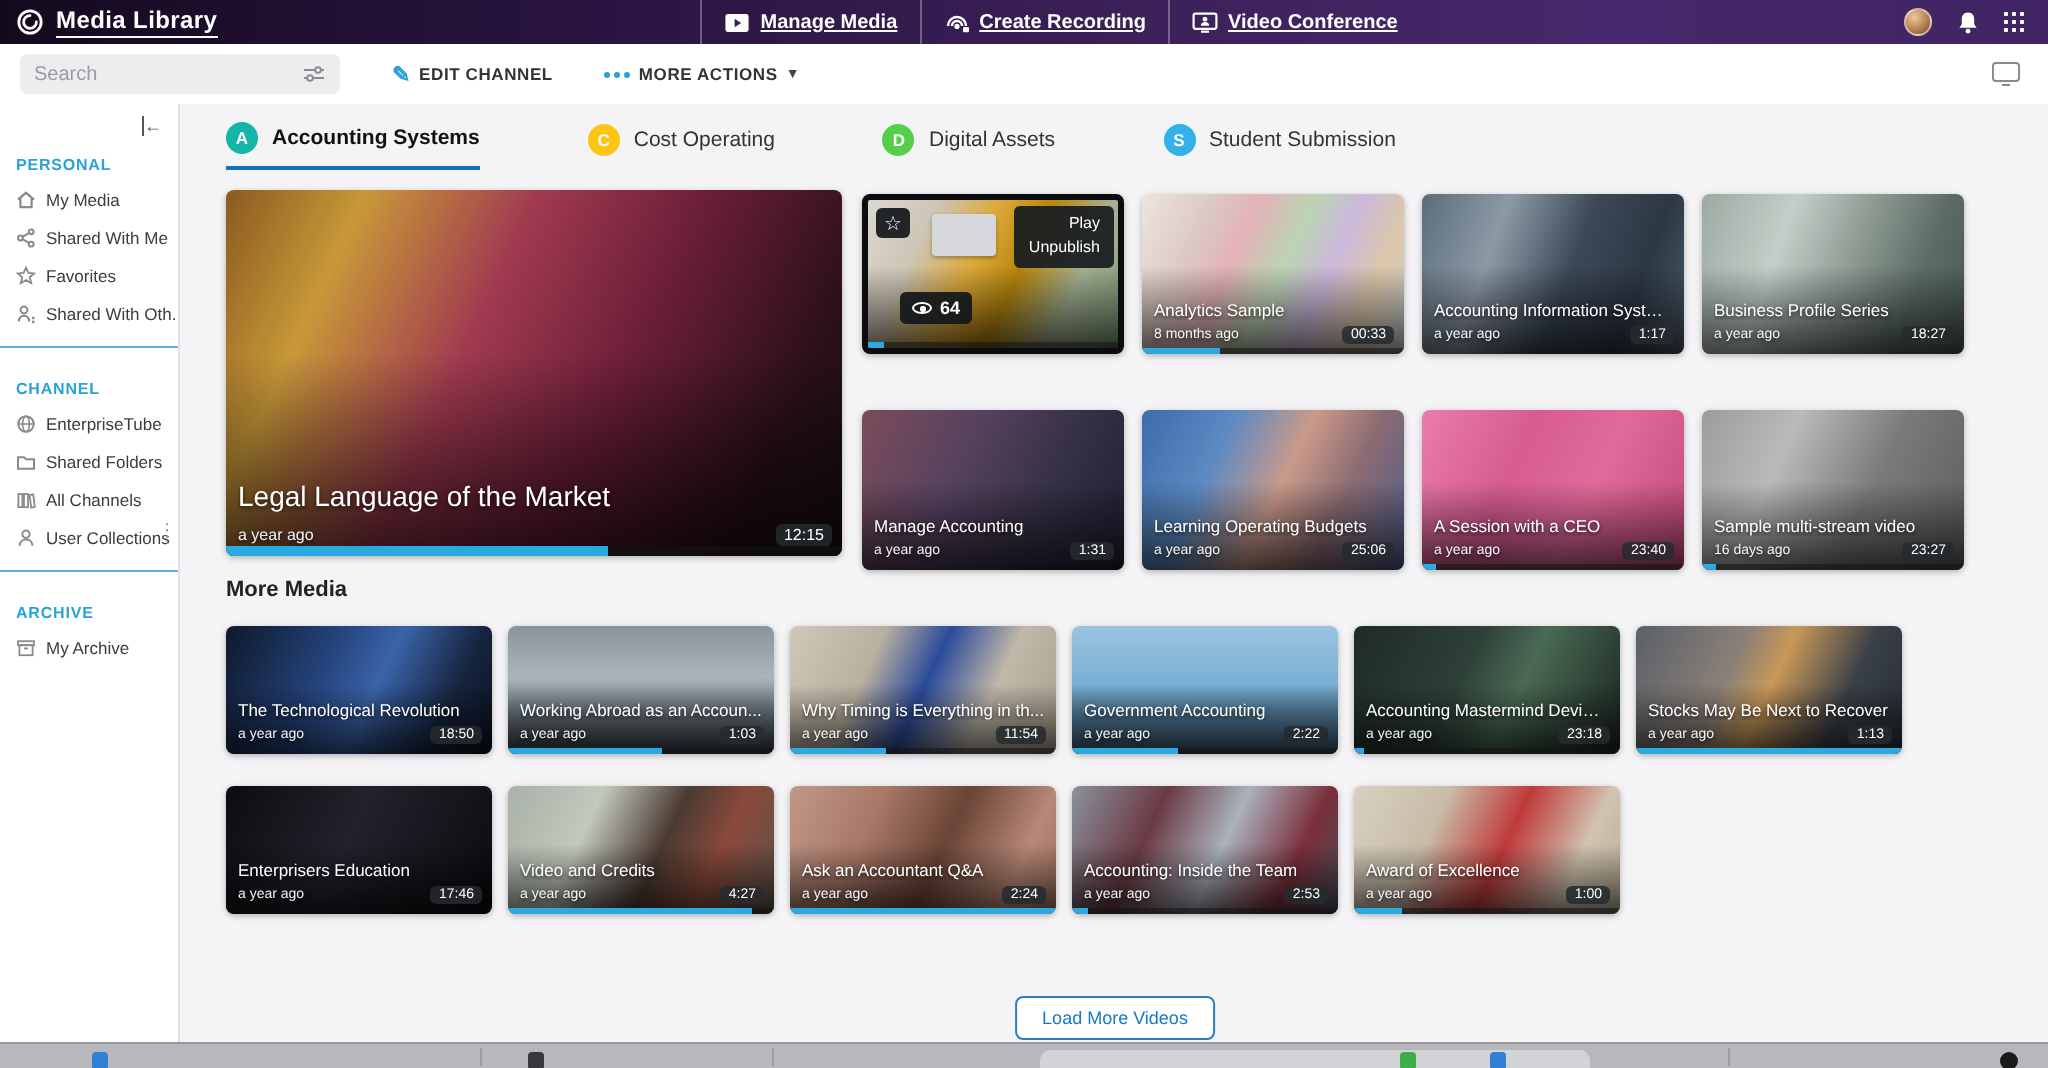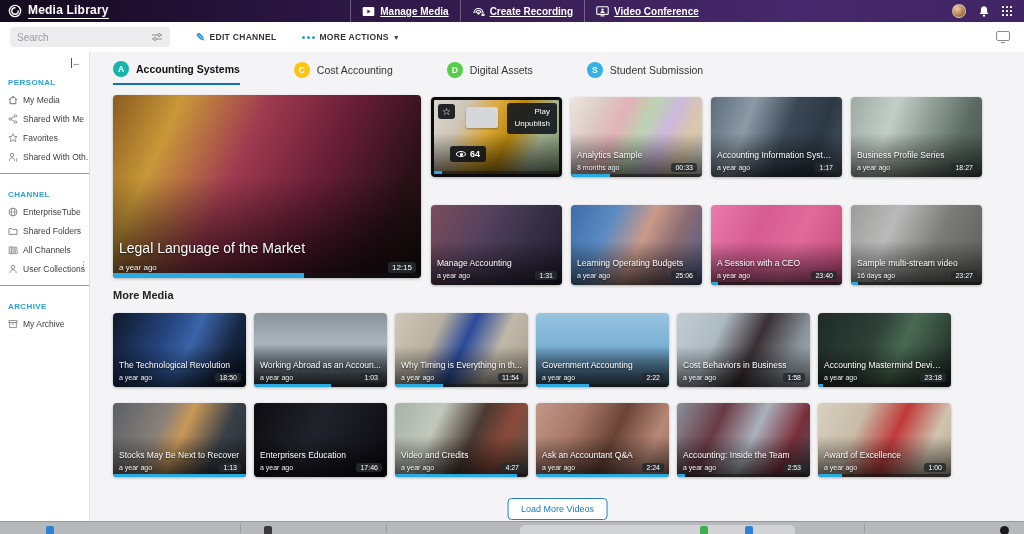--- a/index.html
+++ b/index.html
@@ -71,21 +71,21 @@
   .featured .tile-title { font-size:14px; bottom:22px; font-weight:400; }
   .featured .tile-age { font-size:8px; }
   .featured .tile-duration { font-size:8px; }
   .featured .tile-progress { height:5px; }
 
   .channel-grid { position:absolute; left:340px; top:45px; display:grid; grid-template-columns:repeat(4,131px); column-gap:9px; row-gap:28px; }
   .channel-grid .tile { height:80px; }
 
   .more-heading { position:absolute; left:22px; top:237px; font-size:11px; font-weight:700; color:#222; }
   .more-grid { position:absolute; left:22px; top:261px; display:grid; grid-template-columns:repeat(6,133px); column-gap:8px; row-gap:16px; }
-  .more-grid .tile { height:74px; }
+  .more-grid .tile { height:64px; }
 
   .load-more { position:absolute; left:50%; transform:translateX(-50%); top:446px;
     background:#fff; border:1px solid #2a7fc0; color:#1779c4; font-size:9px; font-weight:500;
     border-radius:4px; padding:5px 13px; cursor:pointer; font-family:"Liberation Sans",sans-serif; }
 
   
   .tile.hovered { border:3px solid #0c0c0e; }
   .tile-star { position:absolute; top:4px; left:4px; width:17px; height:15px; background:rgba(18,22,26,.92); border-radius:3px;
     color:#fff; font-size:10px; display:flex; align-items:center; justify-content:center; }
   .tile-views { position:absolute; bottom:12px; left:16px; background:rgba(18,22,26,.92); border-radius:3px;
@@ -272,21 +272,21 @@
 
 <div class="main">
 
   <div class="tabs">
     <div class="tab active">
       <span class="tab-circle" style="background: rgb(22, 181, 169);">A</span>
       <span class="tab-label">Accounting Systems</span>
     </div>
     <div class="tab">
       <span class="tab-circle" style="background: rgb(253, 197, 19);">C</span>
-      <span class="tab-label">Cost Accounting</span>
+      <span class="tab-label">Cost Operating</span>
     </div>
     <div class="tab">
       <span class="tab-circle" style="background: rgb(85, 206, 73);">D</span>
       <span class="tab-label">Digital Assets</span>
     </div>
     <div class="tab">
       <span class="tab-circle" style="background: rgb(51, 177, 232);">S</span>
       <span class="tab-label">Student Submission</span>
     </div>
   </div>
@@ -433,29 +433,20 @@
     <div class="tile-shade"></div>
     <div class="tile-title">Government Accounting</div>
     <div class="tile-meta">
       <span class="tile-age">a year ago</span>
       <span class="tile-duration">2:22</span>
     </div>
     <div class="tile-progress">
       <div class="tile-progress-fill" style="width: 40%;"></div>
     </div>
   </div>
-      <div class="tile" style="background: linear-gradient(115deg, rgb(194, 204, 210) 0%, rgb(174, 186, 194) 30%, rgb(58, 48, 52) 56%, rgb(138, 148, 156) 82%, rgb(168, 178, 186) 100%);">
-    <div class="tile-shade"></div>
-    <div class="tile-title">Cost Behaviors in Business</div>
-    <div class="tile-meta">
-      <span class="tile-age">a year ago</span>
-      <span class="tile-duration">1:58</span>
-    </div>
-
-  </div>
       <div class="tile" style="background: linear-gradient(115deg, rgb(30, 42, 38) 0%, rgb(46, 64, 56) 40%, rgb(74, 106, 84) 60%, rgb(24, 34, 30) 100%);">
     <div class="tile-shade"></div>
     <div class="tile-title">Accounting Mastermind Devin ...</div>
     <div class="tile-meta">
       <span class="tile-age">a year ago</span>
       <span class="tile-duration">23:18</span>
     </div>
     <div class="tile-progress">
       <div class="tile-progress-fill" style="width: 4%;"></div>
     </div>

